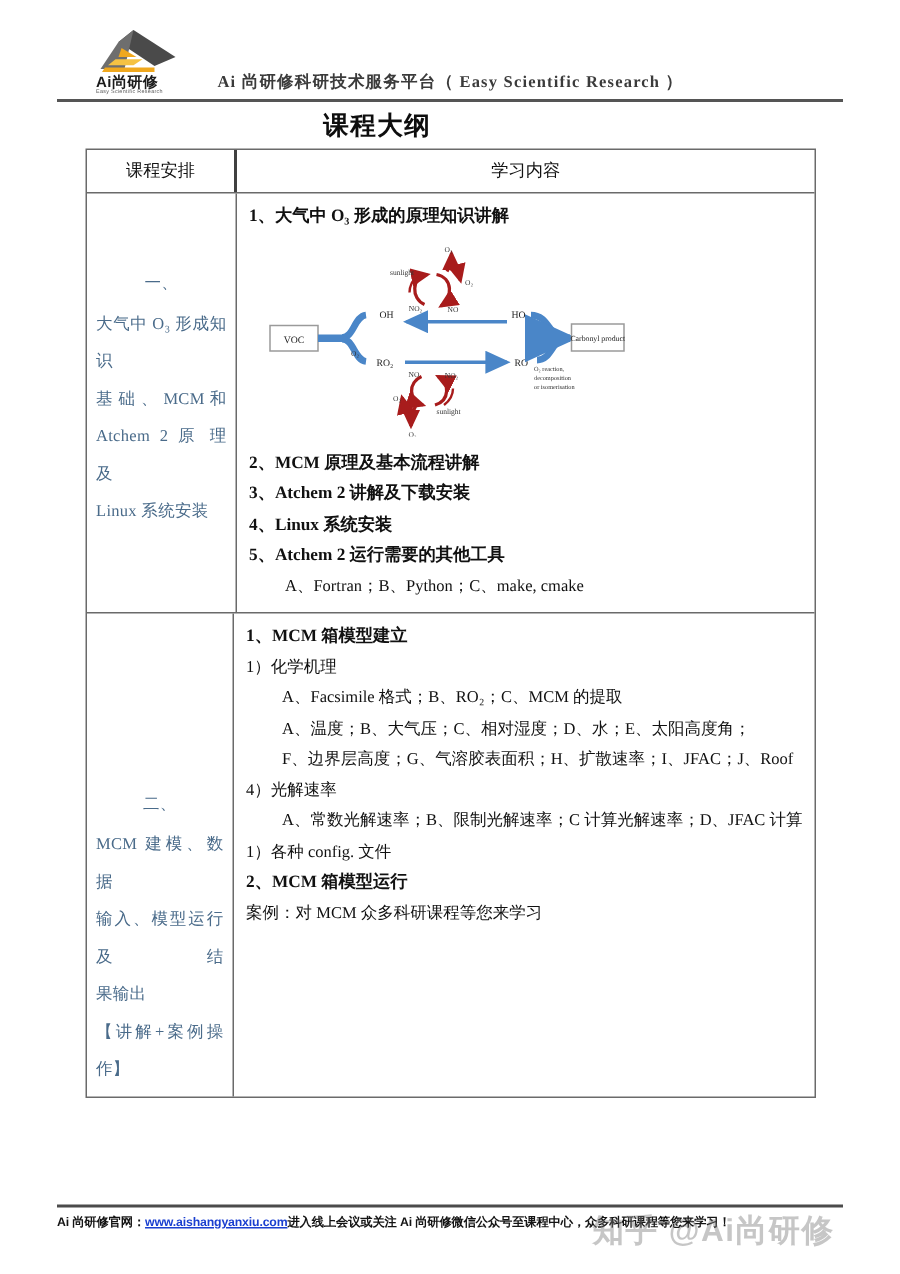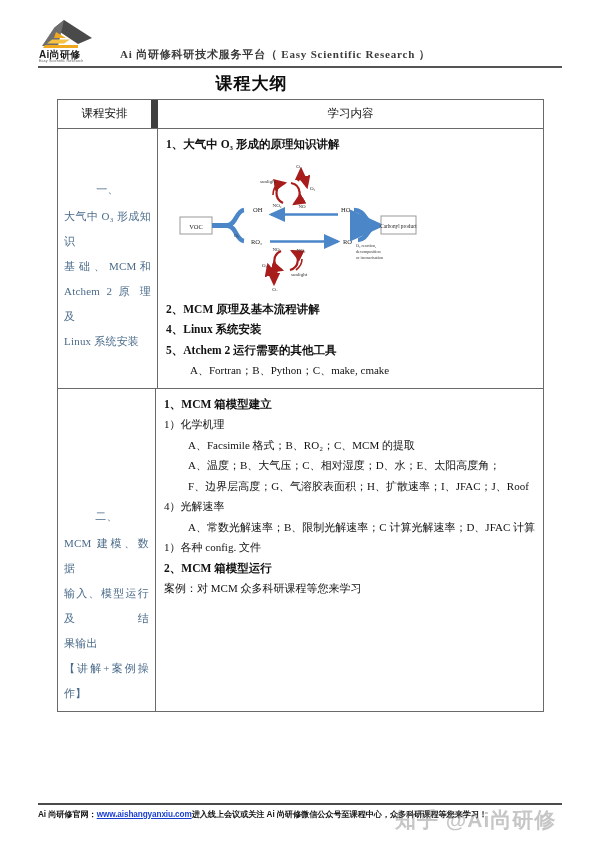--- a/index.html
+++ b/index.html
@@ -18,21 +18,21 @@
 
   .page {
     position: absolute;
     inset: 0;
     background: #fff;
   }
 
   
   .header {
     position: absolute;
-    left: 24px;
+    left: 49px;
     top: 18px;
     width: 524px;
     height: 50px;
   }
   .logo {
     position: absolute;
     left: 10px;
     top: 0px;
     width: 72px;
     height: 46px;
@@ -117,21 +117,21 @@
     padding: 5px 8px 7px 8px;
   }
 
   .th {
     text-align: center;
     font-size: 11.5px;
     font-family: "Liberation Serif", serif;
     padding: 6px 0 7px 0;
     color: #121212;
   }
-  .th.left { width: 100px; box-sizing: border-box; border-right: 7px solid #404040; }
+  .th.left { width: 100px; box-sizing: border-box; border-right: 2px solid #404040; }
   .th.right { flex: 1; }
 
   
   .lc {
     color: #4a6b8a;
     font-family: "Liberation Serif", serif;
     font-size: 11px;
     line-height: 25px;
     text-align: justify;
     text-align-last: justify;
@@ -316,20 +316,21 @@
               <text x="97" y="128" font-family="Liberation Serif, serif" font-size="5" text-anchor="middle" fill="#333">O₃</text>
               <text x="84" y="104" font-family="Liberation Serif, serif" font-size="5" fill="#333">O₂</text>
               <text x="98" y="88" font-family="Liberation Serif, serif" font-size="5" text-anchor="middle" fill="#333">NO</text>
               <text x="123" y="89" font-family="Liberation Serif, serif" font-size="5" text-anchor="middle" fill="#333">NO₂</text>
               <text x="113" y="113" font-family="Liberation Serif, serif" font-size="5" fill="#333">sunlight</text>
               <path d="M118,107 C122,104 124,100 124,96" fill="none" stroke="#a81c1c" stroke-width="1.6"></path>
             </svg>
           </div>
 
           <span class="ln h">2、MCM 原理及基本流程讲解</span>
+          <span class="ln h">3、Atchem 2  讲解及下载安装</span>
           <span class="ln h">4、Linux 系统安装</span>
           <span class="ln h">5、Atchem 2  运行需要的其他工具</span>
           <span class="ln lvl3">A、Fortran；B、Python；C、make, cmake</span>
         </div>
       </div>
     </div>
 
     <div class="row">
       <div class="cell-left r2">
         <div class="lc">

